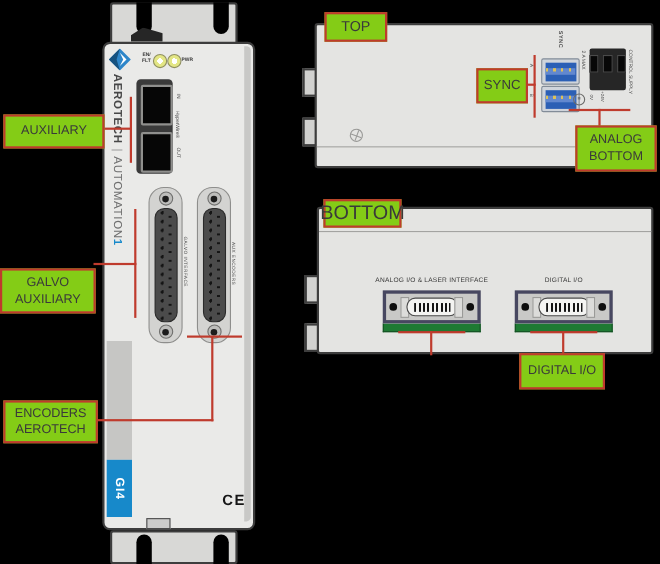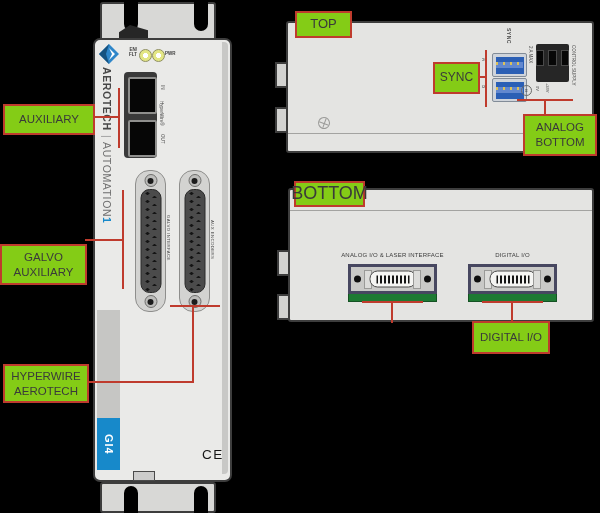--- a/index.html
+++ b/index.html
@@ -129,21 +129,21 @@
     <div class="screw s-top"></div>
     <div class="dbody"></div>
     <div class="screw s-bot"></div>
   </div>
   <div class="vtext" style="left:210px;top:220px;font-size:4.3px;letter-spacing:.4px;z-index:4;">AUX ENCODERS</div>
 
   <div class="abs" style="left:97px;top:310px;width:23px;height:108px;background:#c6c6c4;z-index:3;"></div>
   <div class="gi4">
       <span>GI4</span>
     </div>
-  <div class="abs" style="left:202px;top:447px;font-size:13.5px;font-weight:400;letter-spacing:1.5px;color:#161616;z-index:4;">CE</div>
+  <div class="abs" style="left:202px;top:447px;font-size:13.5px;font-weight:700;letter-spacing:1.5px;color:#161616;z-index:4;">CE</div>
   <div class="notch"></div>
 
   <div class="bracket" style="left:100px;top:482px;width:112px;height:27px;"></div>
   <div class="slot-bot" style="left:124px;top:486px;"></div>
   <div class="slot-bot" style="left:194px;top:486px;"></div>
 
   <div class="tab" style="left:275px;top:62px;"></div>
   <div class="tab" style="left:275px;top:107px;"></div>
   <div class="panel" style="left:286px;top:21px;width:304px;height:128px;">
     <div class="flange-b"></div>
@@ -225,21 +225,21 @@
   <div class="cline" style="left:511px;top:301px;width:2px;height:22px;"></div>
 
   <div class="callout" style="left:3px;top:104px;width:88px;height:27px;">
     <span>AUXILIARY</span>
   </div>
   <div class="callout" style="left:0px;top:221px;width:83px;height:37px;margin-top:23px;">
     <span>GALVO</span>
     <span>AUXILIARY</span>
   </div>
   <div class="callout" style="left:3px;top:364px;width:82px;height:35px;">
-    <span>HYPERWIRE</span>
+    <span>ENCODERS</span>
     <span>AEROTECH</span>
   </div>
   <div class="callout" style="left:295px;top:11px;width:53px;height:23px;font-size:13px;">
     <span>TOP</span>
   </div>
   <div class="callout" style="left:294px;top:181px;width:67px;height:22px;font-size:18px;">
     <span>BOTTOM</span>
   </div>
   <div class="callout" style="left:433px;top:62px;width:43px;height:28px;font-size:12px;">
     <span>SYNC</span>

